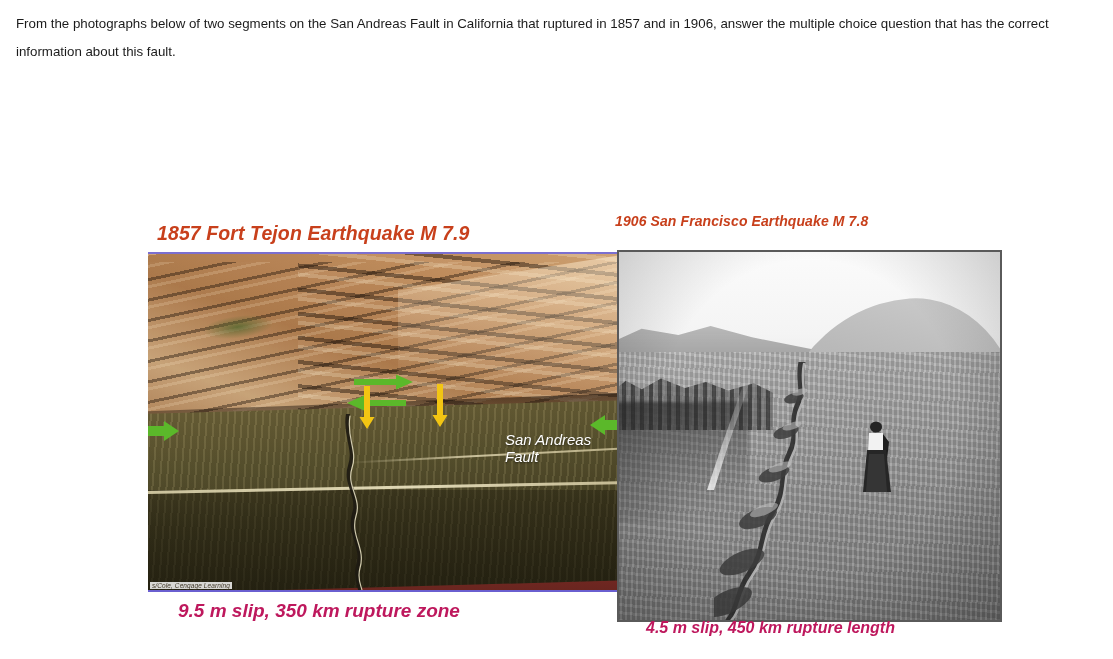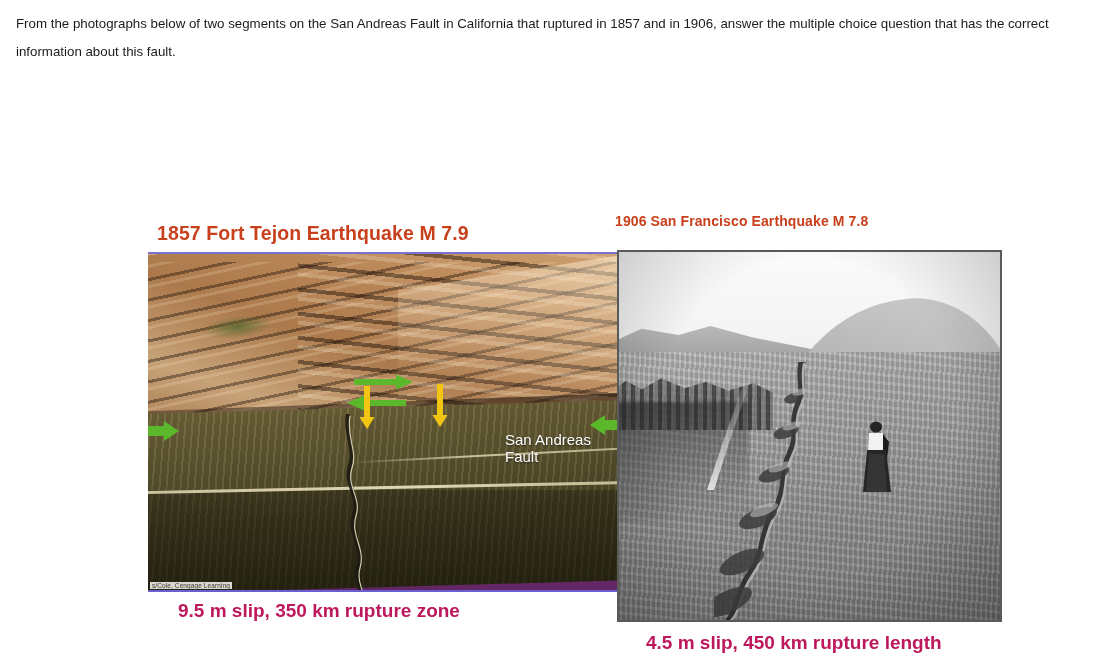--- a/index.html
+++ b/index.html
@@ -28,20 +28,21 @@
     font-family: "Liberation Sans", sans-serif;
   }
 
   
   #figure {
     position: absolute;
     left: 0;
     top: 0;
     width: 1113px;
     height: 659px;
+    font-style: italic;
   }
 
   .panel-heading {
     position: absolute;
     font-family: "Liberation Sans", sans-serif;
     font-weight: bold;
     color: #c8401c;
     white-space: nowrap;
     letter-spacing: 0.1px;
   }
@@ -63,37 +64,37 @@
     color: #be185d;
     white-space: nowrap;
   }
   #caption-1857 {
     left: 178px;
     top: 600px;
     font-size: 19px;
   }
   #caption-1906 {
     left: 646px;
-    top: 632px;
-    font-size: 19px;
+    top: 619px;
+    font-size: 16px;
     text-align: right;
   }
 
   
   #photo-1857 {
     position: absolute;
     left: 148px;
     top: 252px;
     width: 470px;
     height: 340px;
     overflow: hidden;
     border-top: 2px solid #7b6fd0;
     border-bottom: 2px solid #6a5fd0;
     box-sizing: border-box;
-    background: #d946ef;
+    background: #ef4444;
   }
   .aerial-layer { position: absolute; }
 
   
   #aerial-far {
     left: 0; top: 0; width: 470px; height: 70px;
     background:
       linear-gradient(178deg, #6e5440 0%, #8a6848 30%, #a9805a 65%, #b88f64 100%);
   }
   

